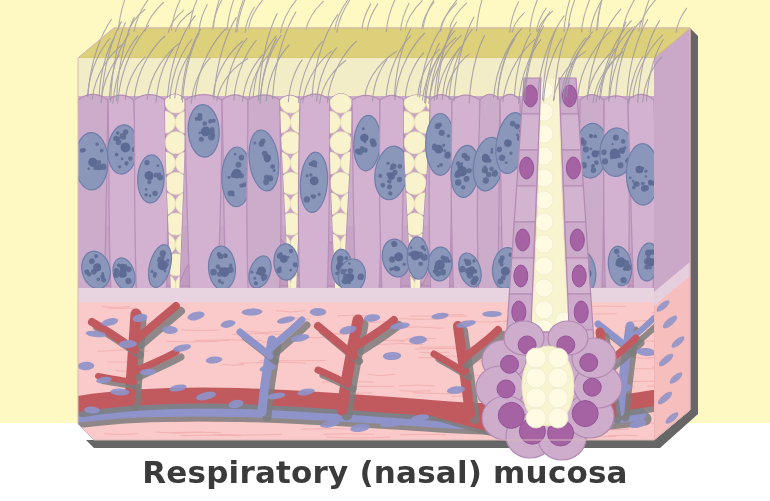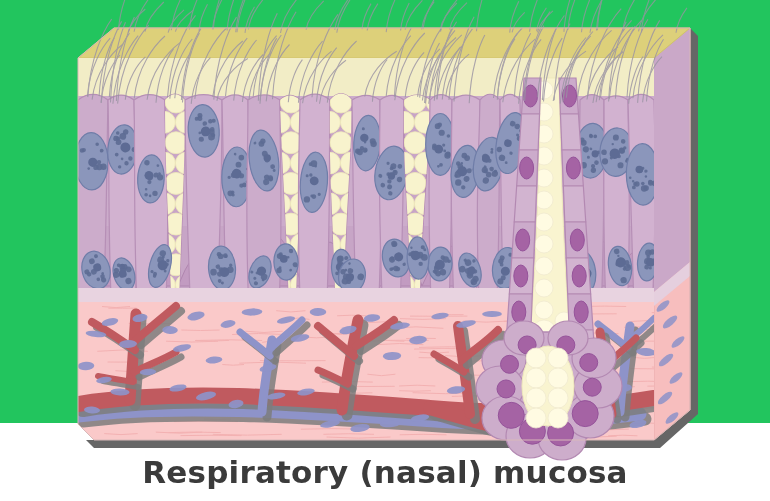--- a/index.html
+++ b/index.html
@@ -1,21 +1,21 @@
 <!DOCTYPE html>
 <html><head>
 <meta charset="utf-8">
 <title>Respiratory (nasal) mucosa</title>
 <style>
   html,body{margin:0;padding:0;background:#ffffff;}
   body{
     width:770px;height:501px;overflow:hidden;
     font-family:"DejaVu Sans","Liberation Sans",sans-serif;
   }
-  #stage{position:relative;width:770px;height:423px;background:#22c55e;}
+  #stage{position:relative;width:770px;height:423px;background:#fef9c3;}
   #figure{position:absolute;left:0;top:0;width:770px;height:501px;}
   #caption{
     position:absolute;left:0;top:443px;width:770px;height:58px;
     display:flex;align-items:center;justify-content:center;
     font-size:31px;font-weight:bold;color:#3b3b3b;
     letter-spacing:0.2px;
     font-family:"DejaVu Sans","Liberation Sans",sans-serif;
     white-space:nowrap;
   }
   svg{display:block;}

